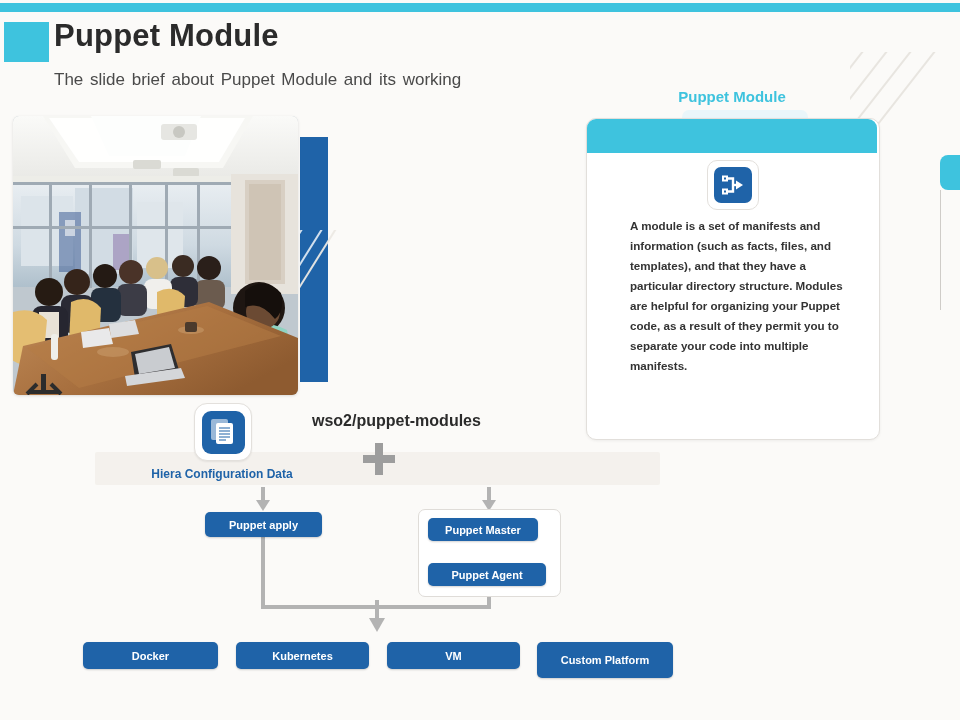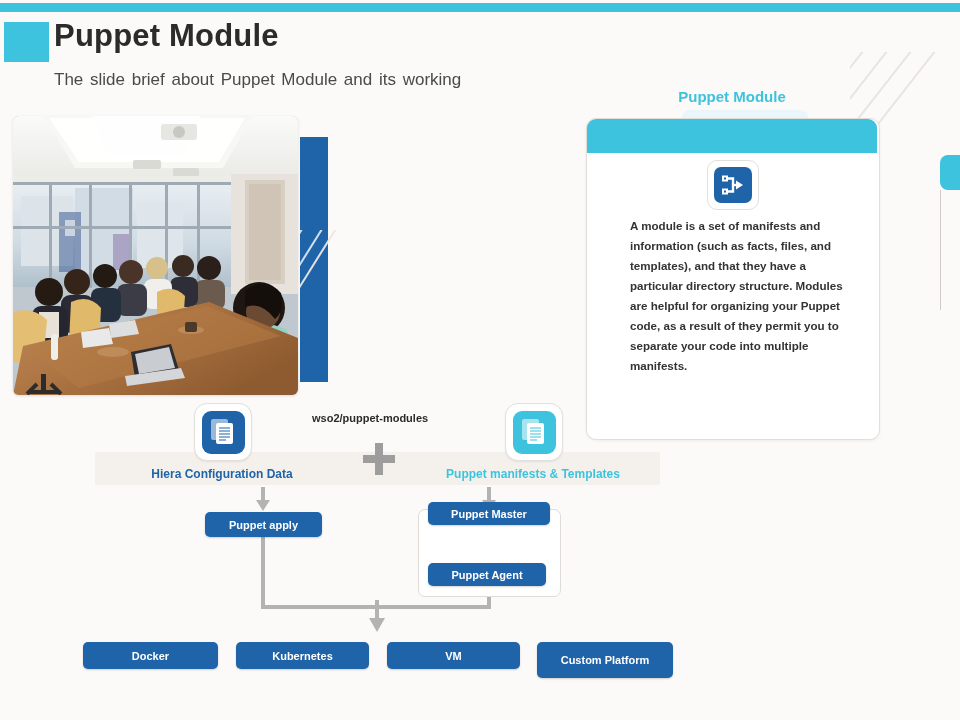--- a/index.html
+++ b/index.html
@@ -97,31 +97,31 @@
   #node-hiera{left:194px;top:403px;width:56px;}
   #node-hiera .cap{position:absolute;left:-83px;top:64px;width:222px;}
   #node-manifests{left:505px;top:403px;width:56px;}
   #node-manifests .cap{position:absolute;left:-67px;top:64px;width:190px;}
 
   .plus{position:absolute;left:363px;top:443px;width:32px;height:32px;}
   .plus b,.plus i{position:absolute;background:#9D9D9D;display:block;}
   .plus b{left:0;top:12px;width:32px;height:8px;}
   .plus i{left:12px;top:0;width:8px;height:32px;}
 
-  .wso-label{position:absolute;left:312px;top:412px;font-size:11px;font-weight:bold;color:#2B2B2B;}
+  .wso-label{position:absolute;left:312px;top:412px;font-size:16px;font-weight:bold;color:#2B2B2B;}
 
   
   .pill{
     position:absolute;background:#1F63A8;color:#fff;border-radius:5px;
     display:flex;align-items:center;justify-content:center;
     font-size:11px;font-weight:bold;
     box-shadow:0 1px 2px rgba(0,0,0,.18);
   }
   #pill-apply{left:205px;top:512px;width:117px;height:25px;}
-  #pill-master{left:428px;top:502px;width:122px;height:23px;}
+  #pill-master{left:428px;top:518px;width:110px;height:23px;}
   #pill-agent{left:428px;top:563px;width:118px;height:23px;}
 
   .master-frame{position:absolute;left:418px;top:509px;width:141px;height:86px;
                 background:#fff;border:1.3px solid #DFDCD8;border-radius:7px;}
 
   #pill-docker{left:83px;top:642px;width:135px;height:27px;}
   #pill-k8s{left:236px;top:642px;width:133px;height:27px;}
   #pill-vm{left:387px;top:642px;width:133px;height:27px;}
   #pill-custom{left:537px;top:642px;width:136px;height:36px;}
 
@@ -297,34 +297,20 @@
     </div>
     <div class="cap blue">Hiera Configuration Data</div>
   </div>
 
   <div class="plus">
       <b></b>
       <i></i>
     </div>
   <div class="wso-label">wso2/puppet-modules</div>
 
-  <div class="node" id="node-manifests">
-    <div class="box">
-      <div class="inner cyan">
-        <svg width="24" height="26" viewBox="0 0 24 26">
-          <rect x="0" y="0" width="17" height="21" rx="2" fill="#fff" opacity=".55"></rect>
-          <rect x="5" y="4" width="17" height="21" rx="2" fill="#fff"></rect>
-          <g stroke="#3EC3DE" stroke-width="1.1">
-            <path d="M8 9h11M8 12h11M8 15h11M8 18h11M8 21h7"></path>
-          </g>
-        </svg>
-      </div>
-    </div>
-    <div class="cap cyan">Puppet manifests &amp; Templates</div>
-  </div>
 
   <svg class="conn">
     <g stroke="#B3B3B3" stroke-width="4" fill="none">
       <path d="M263 487 V503"></path>
       <path d="M489 487 V503"></path>
       <path d="M263 537 V607 H489 V595"></path>
       <path d="M377 600 V622"></path>
     </g>
     <g fill="#B3B3B3">
       <polygon points="256,500 270,500 263,511"></polygon>

